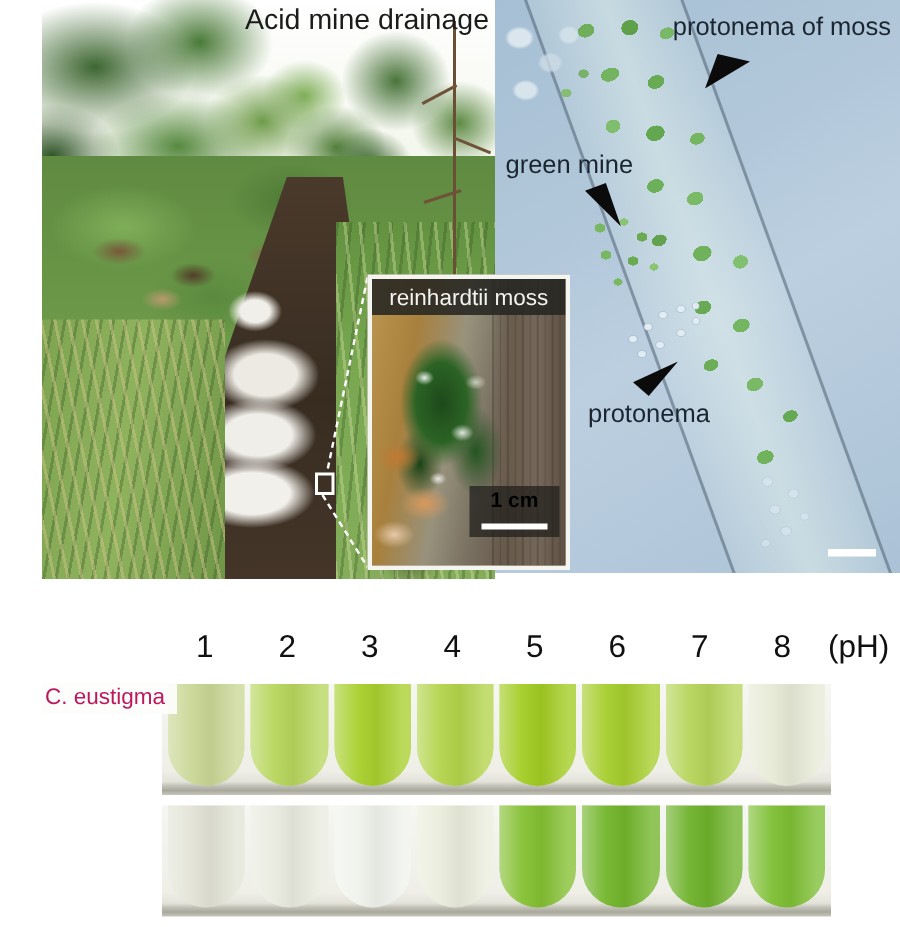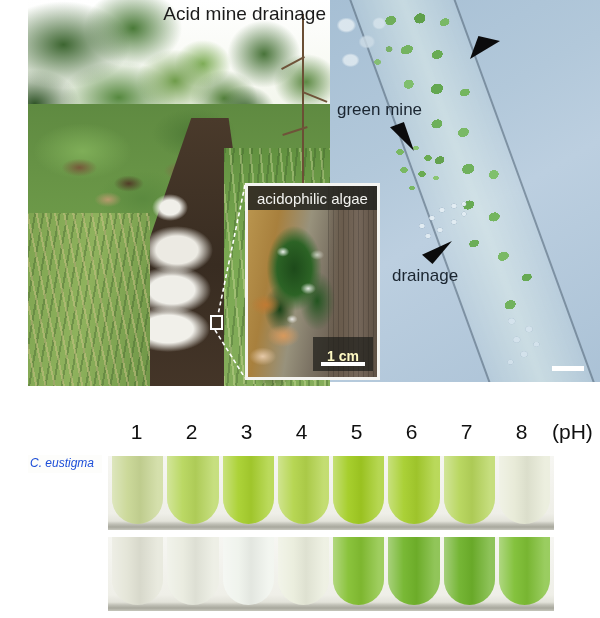--- a/index.html
+++ b/index.html
@@ -100,23 +100,23 @@
     background:
       radial-gradient(9px 7px at 30% 28%, rgba(255,255,255,0.9) 0%, rgba(255,255,255,0) 70%),
       radial-gradient(11px 8px at 58% 52%, rgba(255,255,255,0.85) 0%, rgba(255,255,255,0) 70%),
       radial-gradient(8px 6px at 40% 72%, rgba(255,255,255,0.8) 0%, rgba(255,255,255,0) 70%),
       radial-gradient(10px 7px at 68% 30%, rgba(235,240,230,0.7) 0%, rgba(235,240,230,0) 70%); }
   .rocks { position:absolute; left:0; top:46%; width:46%; height:54%;
     background:
       radial-gradient(20px 14px at 30% 30%, #c07a33 0%, rgba(192,122,51,0) 75%),
       radial-gradient(22px 15px at 60% 60%, #d8995c 0%, rgba(216,153,92,0) 75%),
       radial-gradient(18px 12px at 25% 80%, #e6c9a8 0%, rgba(230,201,168,0) 75%); }
-  .inset-scale { position:absolute; right:4px; bottom:6px; width:60px; height:34px;
-    background:rgba(30,30,26,0.72); z-index:3; color:#fef9c3; font-size:14px;
-    font-weight:600; text-align:center; padding-top:11px; }
+  .inset-scale { position:absolute; right:4px; bottom:19px; width:60px; height:34px;
+    background:rgba(30,30,26,0.72); z-index:3; color:#000000; font-size:14px;
+    font-weight:600; text-align:center; padding-top:1px; }
   .inset-scale .bar { position:absolute; left:8px; bottom:5px; width:44px; height:4px; background:#fff; }
 
   
   #micrograph { left:330px; top:0; width:270px; height:382px; overflow:hidden;
     background:linear-gradient(150deg,#a6bfd4 0%,#b2c8da 35%,#bccfe0 55%,#abc2d6 100%); }
   #micrograph > div { position:absolute; }
   .band { left:92px; top:-89px; width:100px; height:560px; transform:rotate(-20deg);
     background:linear-gradient(to right, rgba(220,235,230,0.15), rgba(228,242,236,0.5) 50%, rgba(220,235,230,0.15));
     border-left:2px solid rgba(75,95,115,0.55); border-right:2px solid rgba(75,95,115,0.55); }
   .band-cells { position:absolute; left:0; top:0; width:100%; height:100%;
@@ -201,21 +201,21 @@
   .ph-unit { position:absolute; left:552px; top:420px; font-size:21px; color:#101010; }
   .tube-strip { position:absolute; left:108px; width:446px; height:74px;
     display:flex; align-items:flex-start; padding:0 2px;
     background:linear-gradient(#f6f6f2,#efefe8 78%,#e3e3da 88%,#c0c0b6 92%,#a8a89d 96%,#c6c6bc); }
   #strip-eustigma { top:456px; }
   #strip-reinhardtii { top:537px; }
   .tube { flex:1; margin:0 2px; height:68px; border-radius:0 0 26px 26px; position:relative; }
   .tube::after { content:""; position:absolute; left:0; top:0; width:100%; height:100%;
     border-radius:inherit;
     background:linear-gradient(to right, rgba(255,255,255,0.38), rgba(255,255,255,0.05) 30%, rgba(0,0,0,0.05) 55%, rgba(255,255,255,0.22) 90%); }
-  .species-label { position:absolute; font-style:italic; font-size:12px; color:#1d4ed8;
+  .species-label { position:absolute; font-size:15px; color:#be185d;
     background:rgba(253,253,251,0.94); padding:1px 8px 3px 2px; z-index:3; white-space:nowrap; }
   #species-eustigma { left:28px; top:455px; }
   #species-reinhardtii { left:28px; top:534px; }
 </style>
 </head>
 <body>
 
 <div id="fig">
 
   <div id="forest-photo" class="abs">
@@ -247,40 +247,41 @@
   </div>
 
   <div id="moss-inset" class="abs">
     <div class="moss-photo">
       <div class="trunk"></div>
       <div class="moss-blob"></div>
       <div class="glints"></div>
       <div class="rocks"></div>
     </div>
     <div class="inset-bar">
-      <span>acidophilic algae</span>
+      <span>reinhardtii moss</span>
     </div>
     <div class="inset-scale">
       <span>1 cm</span>
       <span class="bar"></span>
     </div>
   </div>
 
   <div id="micrograph" class="abs">
     <div class="band">
       <div class="band-cells"></div>
     </div>
     <div class="debris-tl"></div>
     <div class="algae-cluster"></div>
     <div class="bacteria-cluster"></div>
     <div class="bubbles-bottom"></div>
+    <div id="lbl-protonema" class="micro-label">protonema of moss</div>
     <div id="ah-protonema" class="ah"></div>
     <div id="lbl-algae" class="micro-label">green mine</div>
     <div id="ah-algae" class="ah"></div>
-    <div id="lbl-bacteria" class="micro-label">drainage</div>
+    <div id="lbl-bacteria" class="micro-label">protonema</div>
     <div id="ah-bacteria" class="ah"></div>
     <div class="u-scalebar"></div>
   </div>
 
   <div class="ph-numbers">
     <span>1</span>
     <span>2</span>
     <span>3</span>
     <span>4</span>
     <span>5</span>

